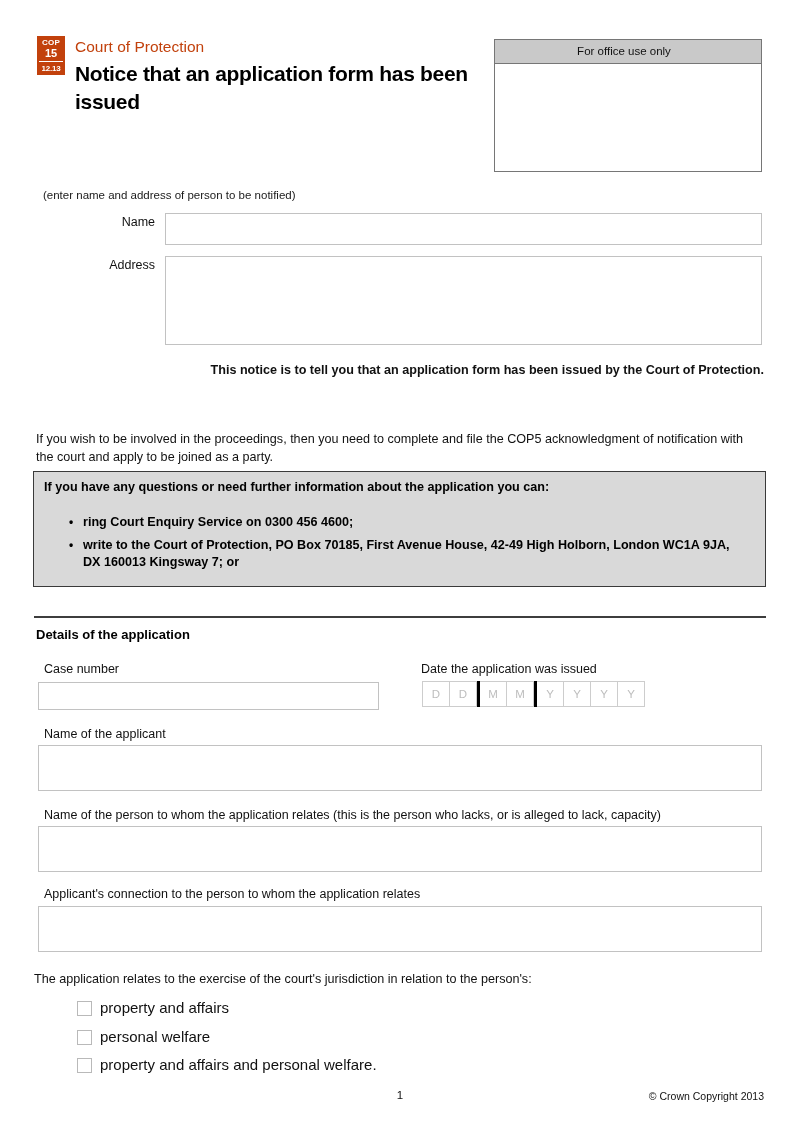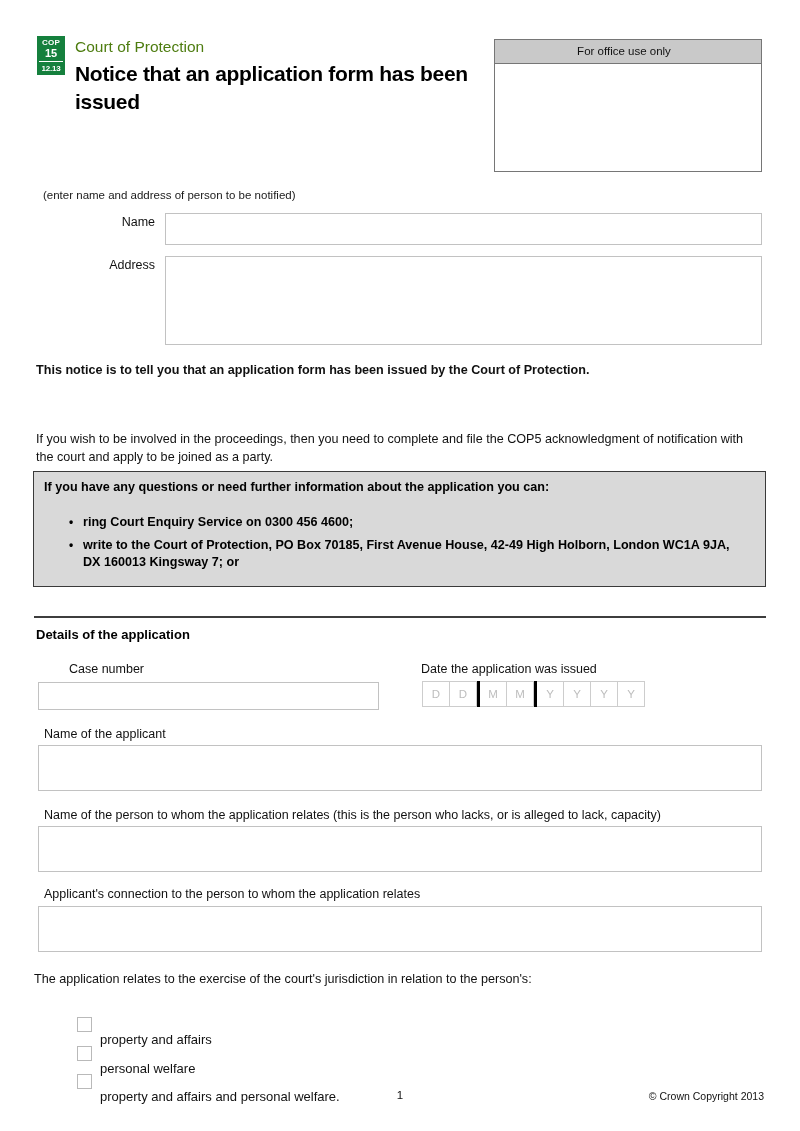--- a/index.html
+++ b/index.html
@@ -24,21 +24,21 @@
     position: absolute;
     left: 37px;
     top: 34px;
     width: 430px;
   }
   .badge {
     position: absolute;
     left: 0;
     top: 2px;
     width: 28px;
-    background: #15803d;
+    background: #c2410c;
     color: #ffffff;
     text-align: center;
     padding: 2px 0 0 0;
   }
   .badge-cop {
     font-size: 8px;
     font-weight: bold;
     line-height: 9px;
     letter-spacing: 0.3px;
   }
@@ -58,21 +58,21 @@
     font-weight: bold;
     line-height: 13px;
     letter-spacing: -0.2px;
   }
   .org-name {
     position: absolute;
     left: 38px;
     top: 3px;
     font-size: 15.5px;
     line-height: 19px;
-    color: #4d7c0f;
+    color: #c2410c;
     white-space: nowrap;
   }
   .doc-title {
     position: absolute;
     left: 38px;
     top: 26px;
     width: 400px;
     font-size: 21px;
     font-weight: bold;
     line-height: 28px;
@@ -133,21 +133,21 @@
   
   .para {
     position: absolute;
     left: 36px;
     width: 728px;
     font-size: 12.6px;
     line-height: 17.5px;
     color: #111;
   }
   .para.bold { font-weight: bold; }
-  .p1 { top: 362px; }
+  .p1 { top: 362px; text-align: right; }
   .p2 { top: 387px; }
   .p3 { top: 431px; }
 
   
   .info-panel {
     position: absolute;
     left: 33px;
     top: 471px;
     width: 733px;
     border: 1px solid #3a3a3a;
@@ -210,21 +210,21 @@
     line-height: 17px;
   }
 
   
   .fld-label {
     position: absolute;
     font-size: 12.5px;
     line-height: 16px;
     color: #111;
   }
-  .lbl-case { left: 44px; top: 661px; margin-left: 25px; }
+  .lbl-case { left: 44px; top: 661px; }
   .lbl-date { left: 421px; top: 661px; }
   .lbl-applicant { left: 44px; top: 726px; }
   .lbl-person { left: 44px; top: 807px; }
   .lbl-connection { left: 44px; top: 886px; }
 
   .box-case { left: 38px; top: 682px; width: 341px; height: 28px; }
   .box-applicant { left: 38px; top: 745px; width: 724px; height: 46px; }
   .box-person { left: 38px; top: 826px; width: 724px; height: 46px; }
   .box-connection { left: 38px; top: 906px; width: 724px; height: 46px; }
 
@@ -278,24 +278,23 @@
   .checkbox {
     width: 15px;
     height: 15px;
     border: 1px solid #b9b9b9;
     background: #ffffff;
     box-sizing: border-box;
     flex: 0 0 auto;
   }
   .check-label {
     margin-left: 8px;
-    font-size: 13px;
+    font-size: 15px;
     line-height: 16px;
     color: #111;
-    margin-top: 32px;
   }
 
   
   .footer-page {
     position: absolute;
     left: 0;
     top: 1089px;
     width: 800px;
     text-align: center;
     font-size: 11.5px;

